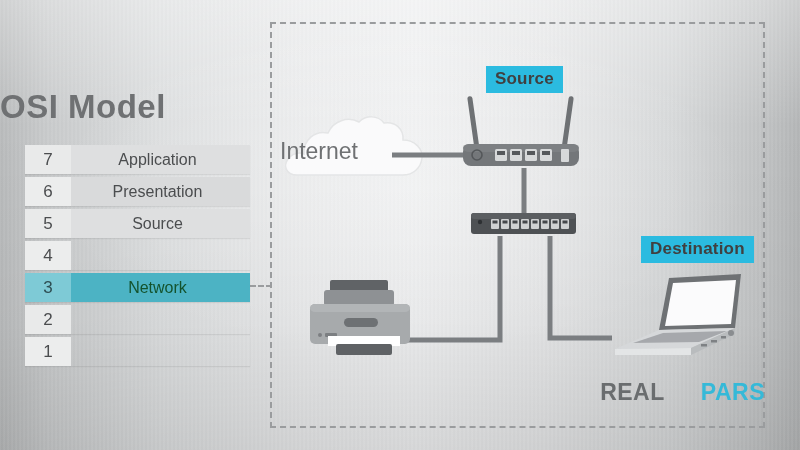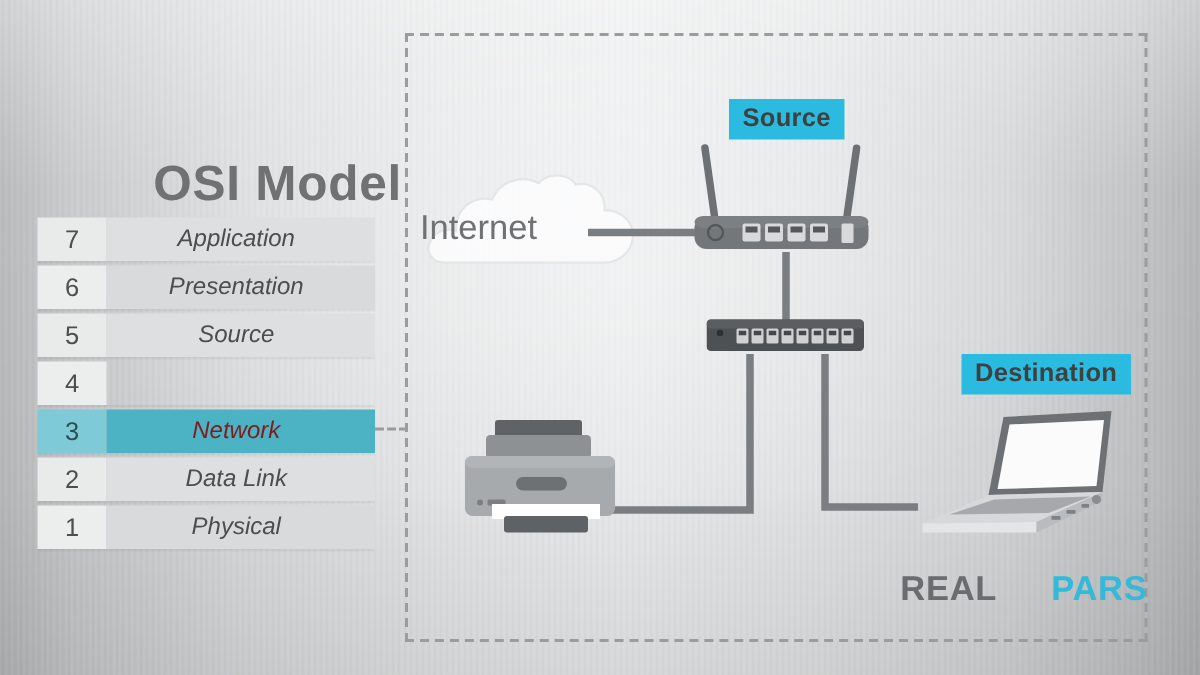--- a/index.html
+++ b/index.html
@@ -40,23 +40,23 @@
     position: absolute;
     inset: 0;
     pointer-events: none;
     background: radial-gradient(ellipse 70% 60% at 50% 42%, rgba(255,255,255,0.30) 0%, rgba(255,255,255,0.0) 62%);
   }
 
   
   #osi-title {
     position: absolute;
     left: 0;
-    top: 103px;
+    top: 88px;
     width: 268px;
-    text-align: right;
+    text-align: left;
     font-size: 33px;
     font-weight: bold;
     color: #6f7173;
     letter-spacing: 0.5px;
     z-index: 6;
   }
   #osi-table {
     position: absolute;
     left: 25px;
     top: 145px;
@@ -82,31 +82,30 @@
   }
   .osi-label {
     flex: 1;
     display: flex;
     align-items: center;
     justify-content: center;
     font-size: 16px;
     color: #4b4d4f;
     background: #dedfe0;
     padding-right: 6px;
-    font-style: italic;
   }
   .osi-row.alt .osi-num { background: #eceded; }
   .osi-row.alt .osi-label { background: #d9dadb; }
   .osi-row.active .osi-num {
     background: #7ecad6;
     color: #2e4e53;
   }
   .osi-row.active .osi-label {
     background: #4cb3c4;
-    color: #7f1d1d;
+    color: #14532d;
   }
 
   
   #layer3-connector {
     position: absolute;
     left: 250px;
     top: 285px;
     width: 22px;
     height: 0;
     border-top: 2px dashed #9a9c9e;
@@ -205,25 +204,23 @@
     </div>
     <div class="osi-row alt">
       <div class="osi-num">4</div>
     </div>
     <div class="osi-row active">
       <div class="osi-num">3</div>
       <div class="osi-label">Network</div>
     </div>
     <div class="osi-row">
       <div class="osi-num">2</div>
-      <div class="osi-label">Data Link</div>
     </div>
     <div class="osi-row alt">
       <div class="osi-num">1</div>
-      <div class="osi-label">Physical</div>
     </div>
   </div>
 
   <div id="layer3-connector"></div>
 
   <div id="network-panel"></div>
 
   <svg id="cloud" viewBox="0 0 152 74">
     <path d="M14 62 C3 62 0 53 5 46 C9 40 17 39 21 41 C20 27 32 17 45 20 C50 8 65 3 76 9 C83 2 95 2 101 10 C112 8 121 16 120 27 C132 27 140 36 139 45 C138 55 130 62 120 62 Z" fill="#fbfbfc" stroke="#e4e5e6" stroke-width="1.5" opacity="0.95"></path>
   </svg>

